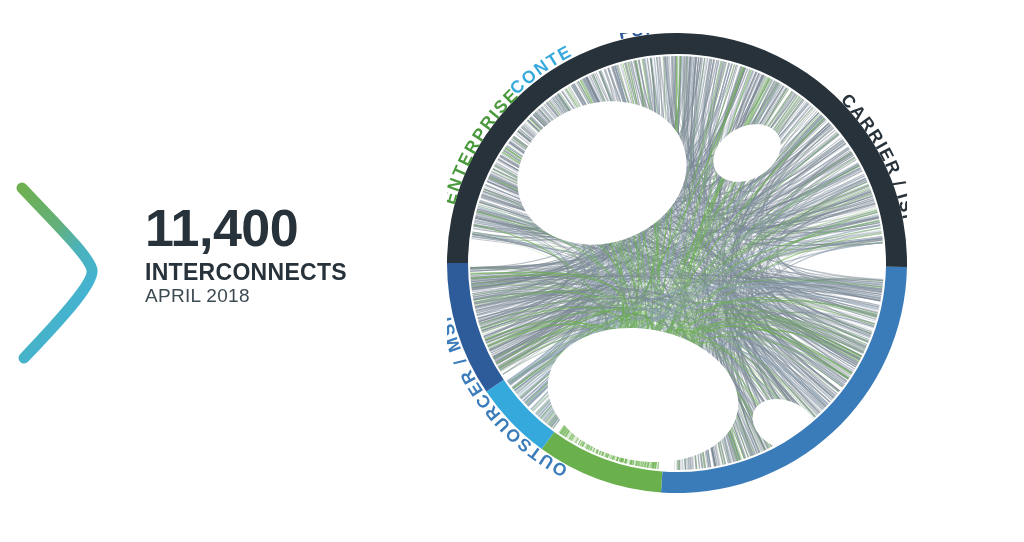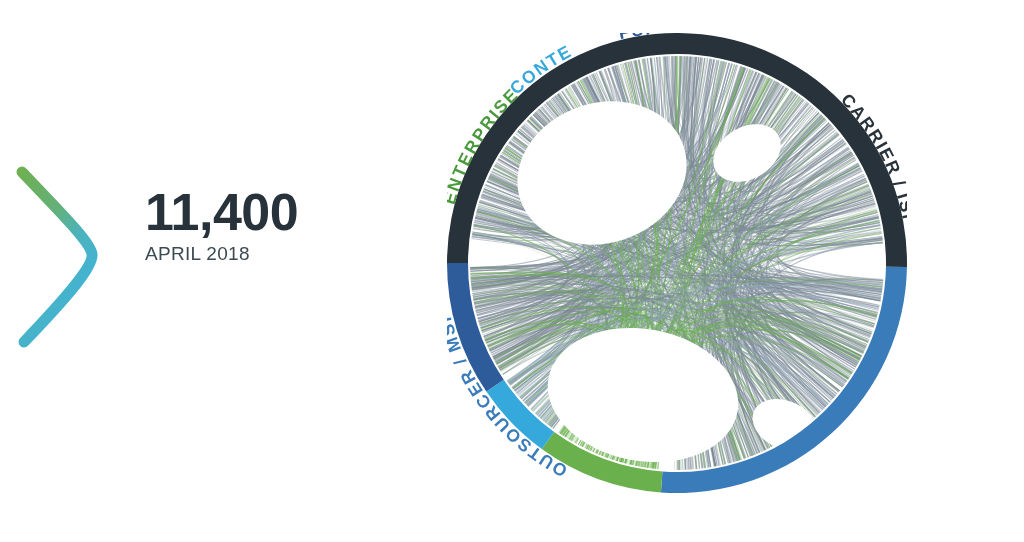--- a/index.html
+++ b/index.html
@@ -8,21 +8,21 @@
     background:#ffffff;
     font-family:"Liberation Sans", sans-serif;
     overflow:hidden;
     position:relative;
   }
   .stage{position:absolute;inset:0;}
 
   
   .left-panel{
     position:absolute;
-    left:0; top:0; width:400px; height:392px;
+    left:0; top:16px; width:400px; height:392px;
   }
   .logo-mark{
     position:absolute;
     left:4px; top:150px;
     width:130px; height:210px;
   }
   .stat-block{
     position:absolute;
     left:145px; top:186px;
     width:250px;
@@ -83,20 +83,21 @@
             <stop offset="62%" stop-color="#4cb3bc"></stop>
             <stop offset="100%" stop-color="#3fb3dc"></stop>
           </linearGradient>
         </defs>
         <path d="M 18 22 C 60 66, 86 92, 88 104 C 90 116, 64 146, 20 192" fill="none" stroke="url(#chevGrad)" stroke-width="11" stroke-linecap="round" stroke-linejoin="round"></path>
       </svg>
     </div>
 
     <div class="stat-block">
       <div class="stat-number">11,400</div>
+      <div class="stat-label">INTERCONNECTS</div>
       <div class="stat-sub">APRIL 2018</div>
     </div>
   </div>
 
   <div class="chord-wrap">
     <svg class="chord-svg" viewBox="0 0 460 460">
       <defs>
 
         <clipPath id="innerClip">
           <circle cx="230" cy="230" r="207"></circle>

